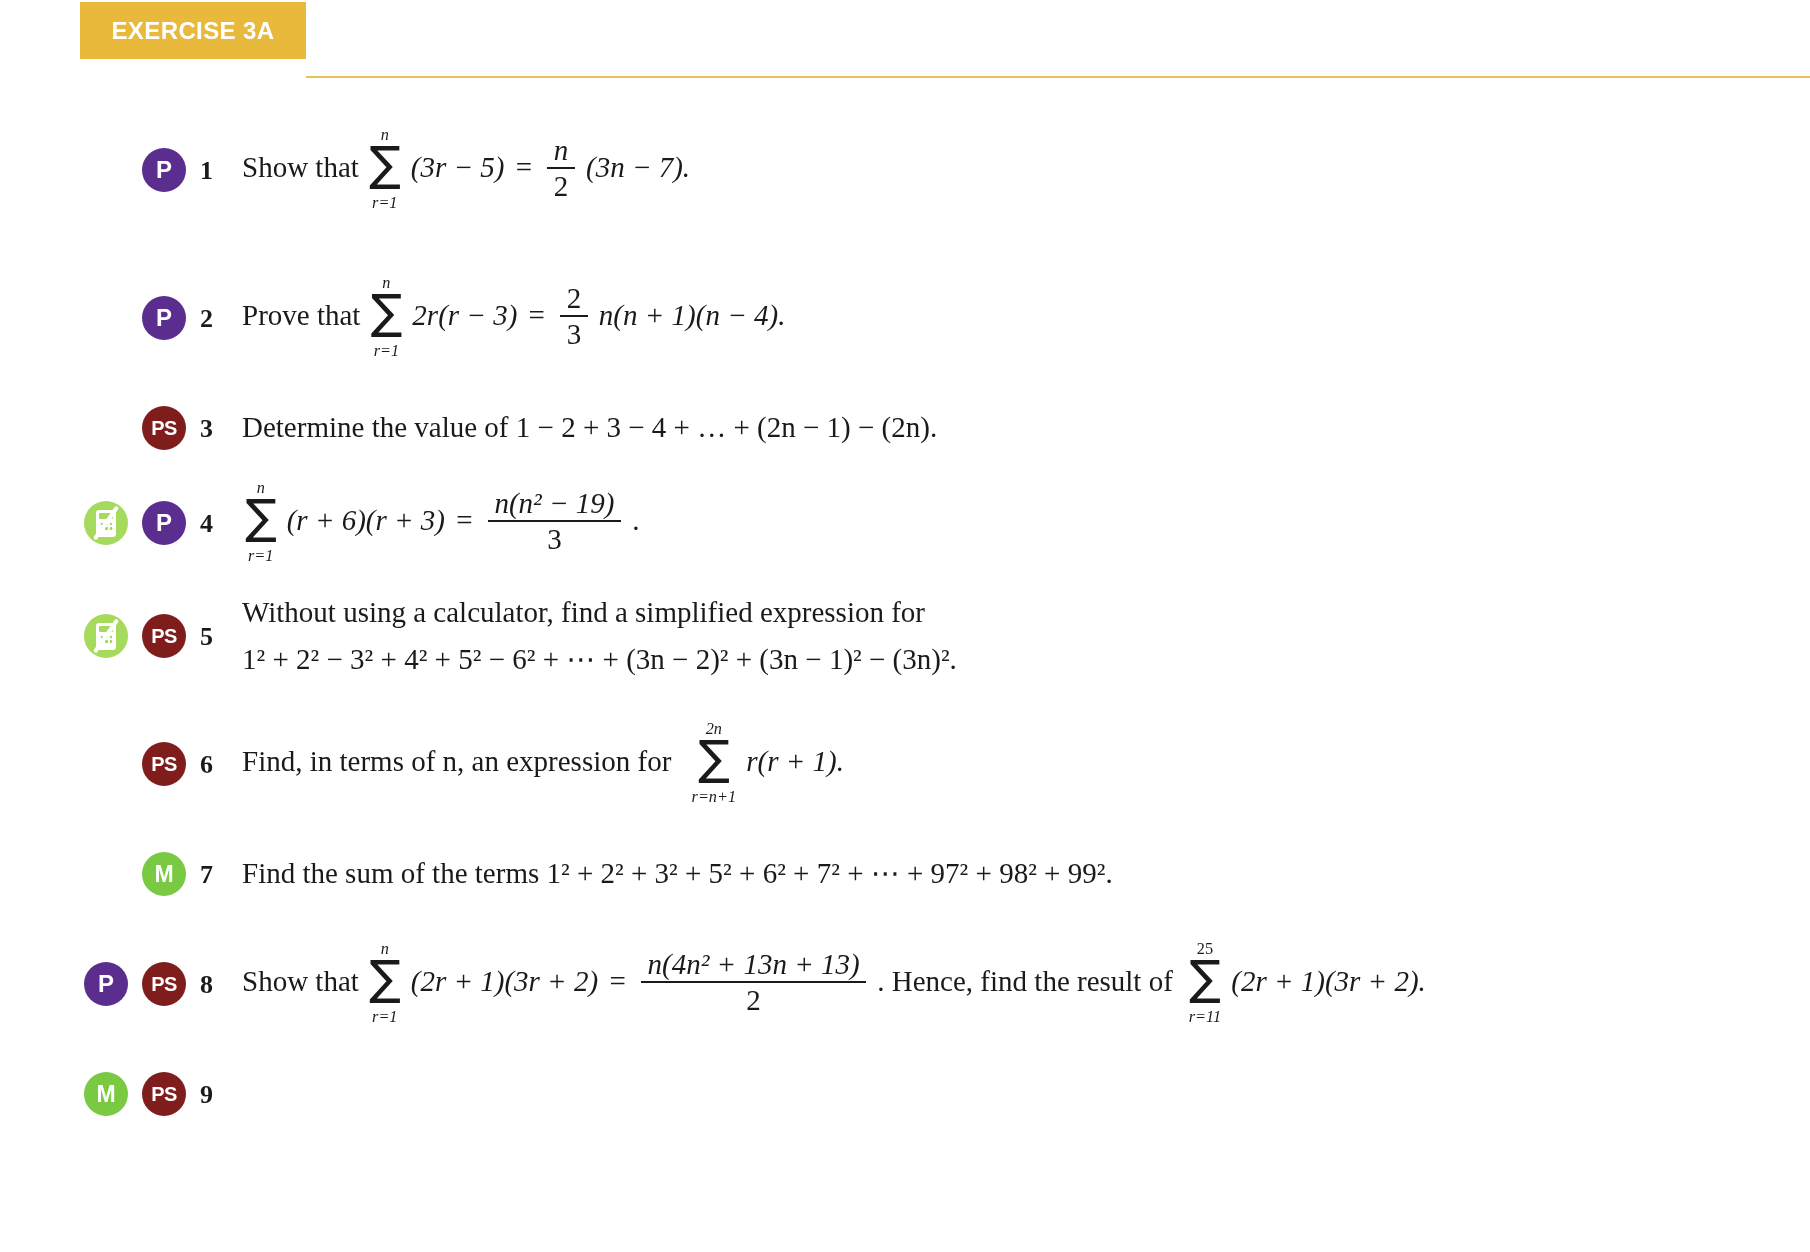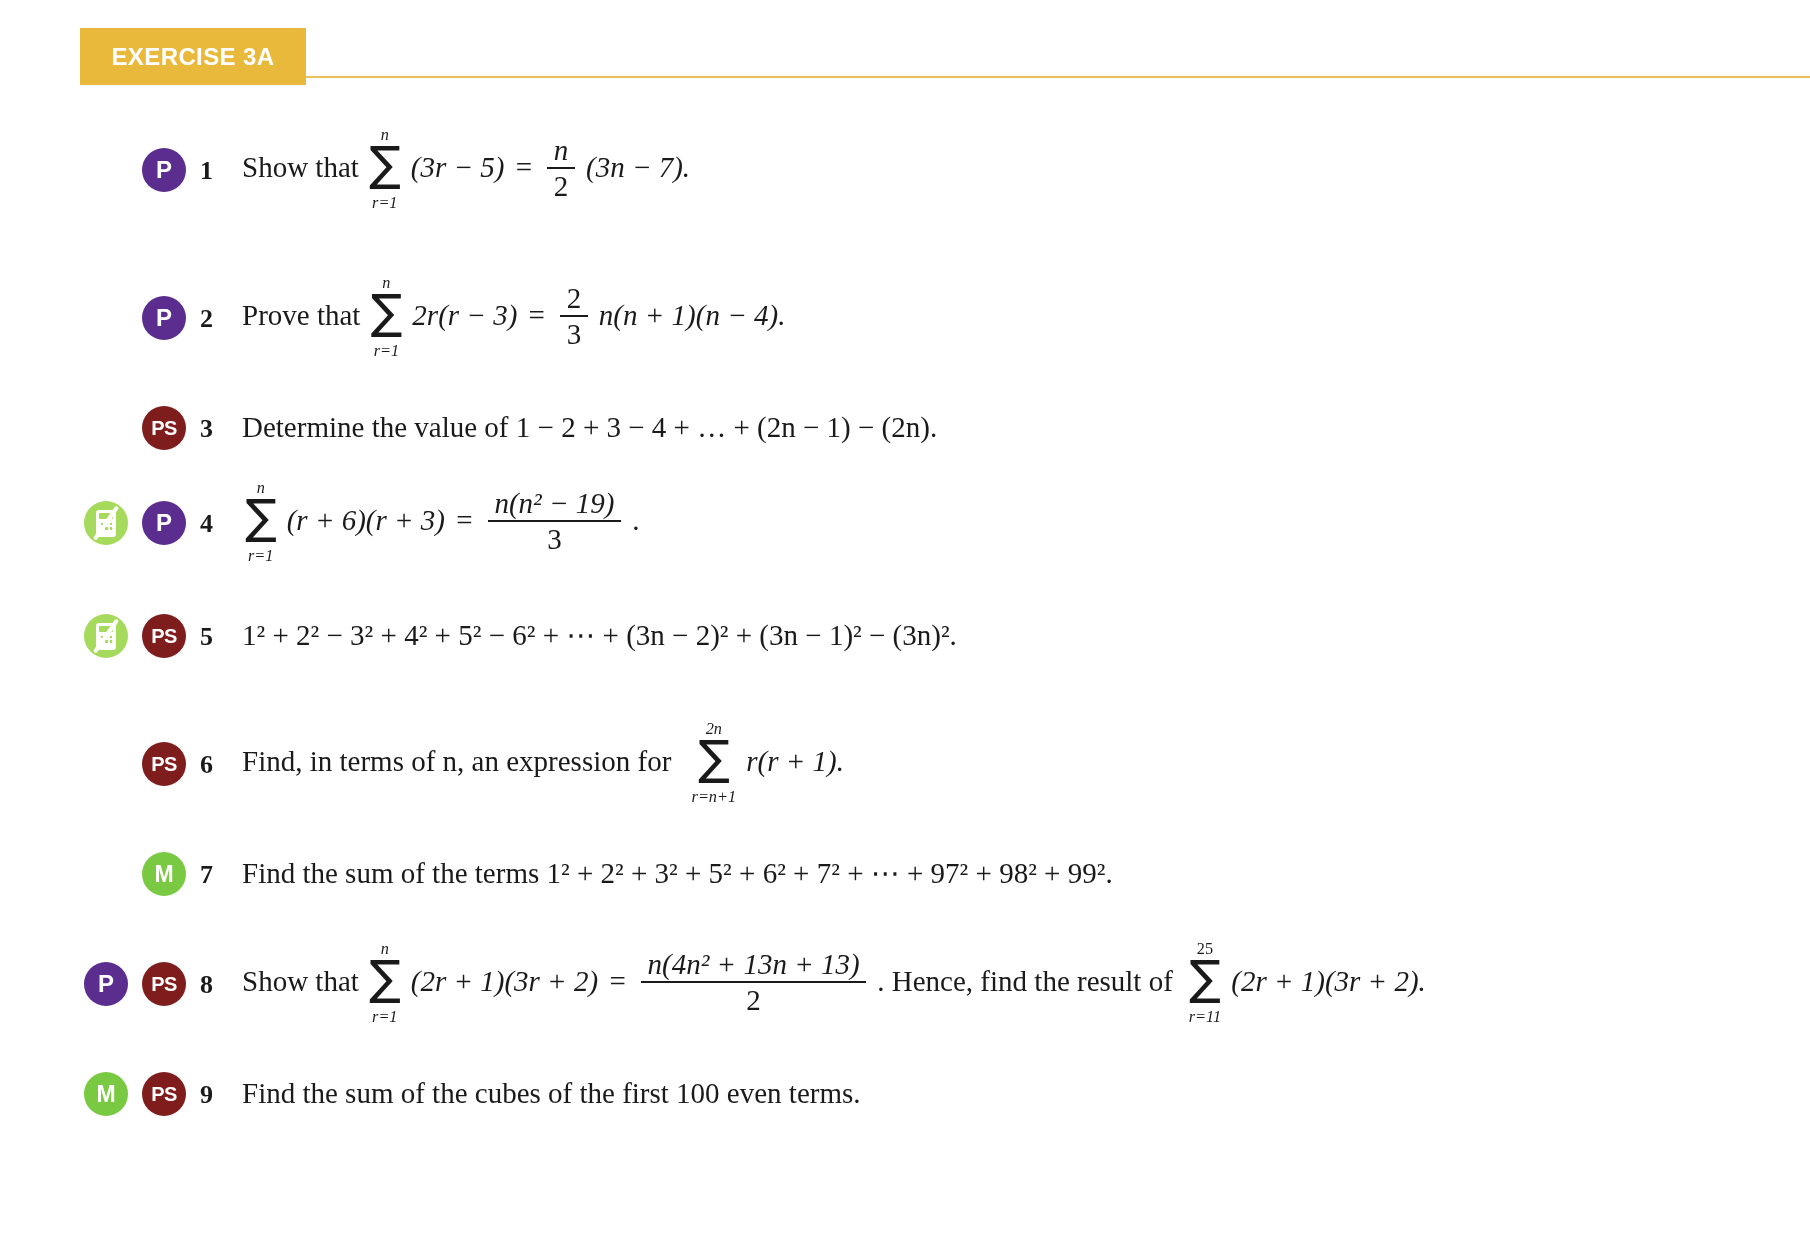--- a/index.html
+++ b/index.html
@@ -19,21 +19,21 @@
   
   .exercise-header {
     position: absolute;
     left: 0; top: 0;
     width: 1810px;
     height: 96px;
   }
   .header-band {
     position: absolute;
     left: 80px;
-    top: 28px;
+    top: 2px;
     width: 226px;
     height: 57px;
     background: #e8b93a;
     display: flex;
     align-items: center;
     justify-content: center;
   }
   .header-band-label {
     font-family: "Liberation Sans", sans-serif;
     font-weight: bold;
@@ -316,20 +316,21 @@
       <div class="badge badge-nocalc">
         <span class="calc-glyph"></span>
         <span class="calc-slash"></span>
       </div>
       <div class="badge badge-ps">
         <span>PS</span>
       </div>
     </div>
     <div class="qnum">5</div>
     <div class="qbody qbody-lines">
+      <div>Without using a calculator, find a simplified expression for</div>
       <div class="math">1² + 2² − 3² + 4² + 5² − 6² + ⋯ + (3n − 2)² + (3n − 1)² − (3n)².</div>
     </div>
   </div>
 
   <div class="question-row row-tall">
     <div class="badges">
       <div class="badge badge-ps">
         <span>PS</span>
       </div>
     </div>
@@ -398,18 +399,15 @@
   <div class="question-row row-short">
     <div class="badges">
       <div class="badge badge-m">
         <span>M</span>
       </div>
       <div class="badge badge-ps">
         <span>PS</span>
       </div>
     </div>
     <div class="qnum">9</div>
-    <div class="qbody">
-      <span class="math">Find the sum of the cubes of the first 100 even terms.</span>
-    </div>
   </div>
 
 </div>
 
 </body></html>

